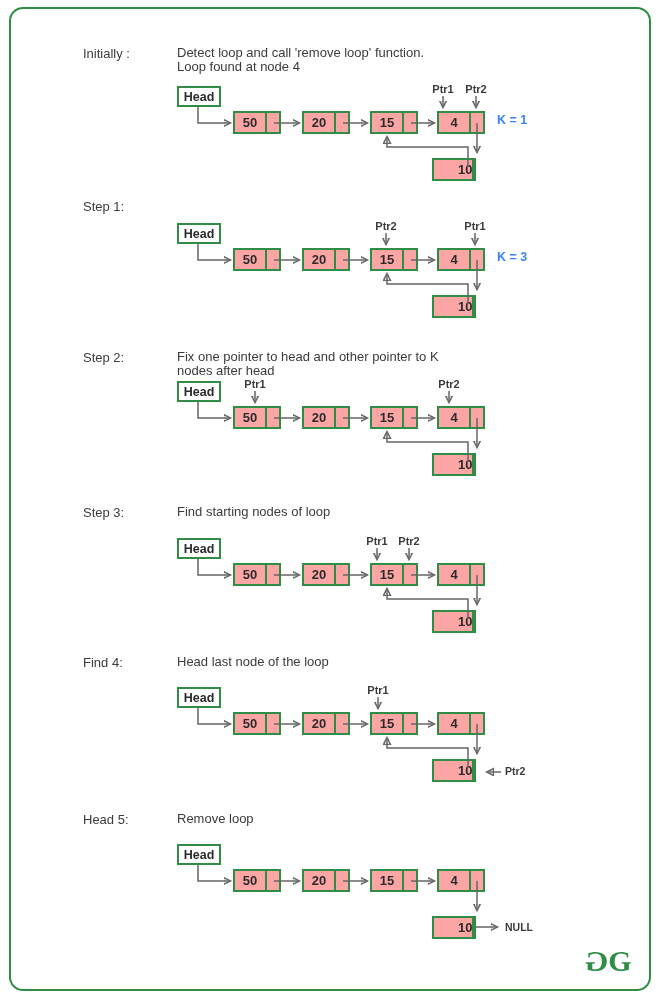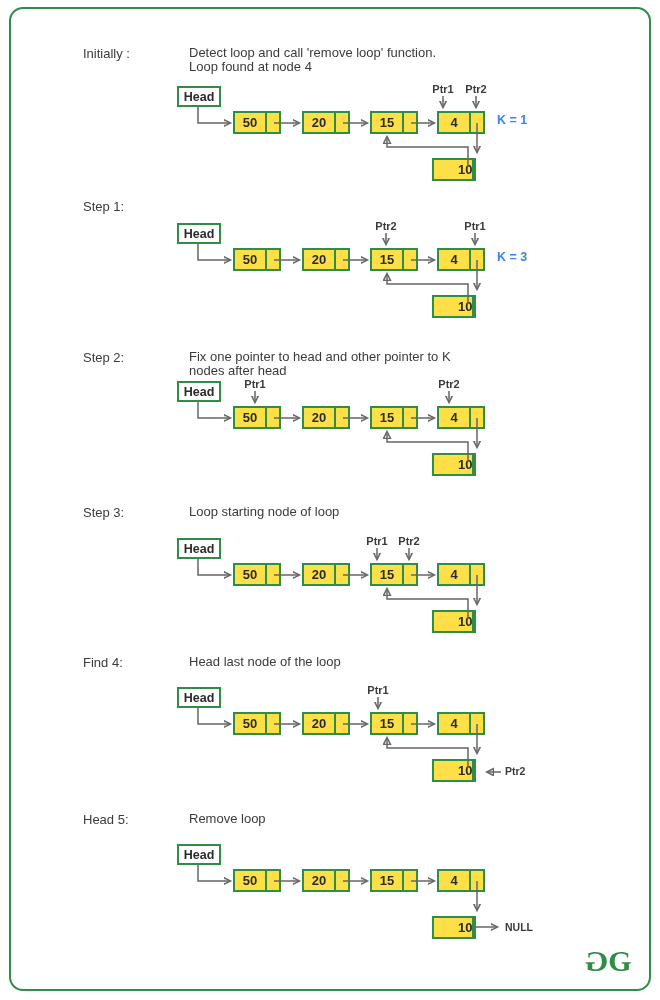--- a/index.html
+++ b/index.html
@@ -1,24 +1,24 @@
 <!DOCTYPE html>
 <html><head>
 <meta charset="utf-8">
 <style>
   html,body{margin:0;padding:0;background:#fff;}
   *{box-sizing:border-box;}
   .canvas{position:relative;width:660px;height:1000px;background:#fff;overflow:hidden;
           font-family:"Liberation Sans",sans-serif;color:#3b3b3b;}
   .frame{position:absolute;left:9px;top:7px;width:642px;height:984px;border:2px solid #2f8d46;border-radius:14px;}
   .section-label{position:absolute;left:83px;font-size:13px;font-weight:400;line-height:15px;color:#3b3b3b;}
-  .desc{position:absolute;left:177px;font-size:13px;line-height:14px;color:#3b3b3b;white-space:pre-line;width:300px;margin-left:12px;}
+  .desc{position:absolute;left:177px;font-size:13px;line-height:14px;color:#3b3b3b;white-space:pre-line;width:300px;}
   .head{position:absolute;left:177px;width:44px;height:21px;border:2px solid #2f8d46;background:#fff;
         display:flex;align-items:center;justify-content:center;font-size:12.5px;font-weight:600;color:#2b2b2b;}
-  .node{position:absolute;width:48px;height:23px;border:2px solid #2f8d46;background:#fde047;display:flex;}
+  .node{position:absolute;width:48px;height:23px;border:2px solid #2f8d46;background:#fca5a5;display:flex;}
   .node .v{width:32px;border-right:2px solid #2f8d46;display:flex;align-items:center;justify-content:center;
            font-size:13px;font-weight:700;color:#2b2b2b;}
   .node .p{flex:1;}
   .node10{width:44px;}
   .node10 .v{width:28px;margin-left:24px;}
   .ptr-label{position:absolute;transform:translateX(-50%);font-size:11px;font-weight:600;color:#3b3b3b;}
   .side-label{position:absolute;font-size:10.5px;font-weight:600;color:#3b3b3b;}
   .k-label{position:absolute;left:497px;font-size:12.5px;font-weight:700;color:#3b82f6;}
   .arrows{position:absolute;left:0;top:0;width:660px;height:1000px;pointer-events:none;}
   .arrows path{fill:none;stroke:#666;stroke-width:1.5;}
@@ -113,21 +113,21 @@
   <div class="node" style="left:437px;top:406px">
       <div class="v">4</div>
       <div class="p"></div>
     </div>
   <div class="node node10" style="left:432px;top:453px">
       <div class="v">10</div>
       <div class="p"></div>
     </div>
 
   <div class="section-label" style="top:505px">Step 3:</div>
-  <div class="desc" style="top:505px">Loop starting node of loop</div>
+  <div class="desc" style="top:505px">Find starting nodes of loop</div>
   <div class="ptr-label" style="left:377px;top:535px">Ptr1</div>
   <div class="ptr-label" style="left:409px;top:535px">Ptr2</div>
   <div class="head" style="top:538px">
       <span>Head</span>
     </div>
   <div class="node" style="left:233px;top:563px">
       <div class="v">50</div>
       <div class="p"></div>
     </div>
   <div class="node" style="left:302px;top:563px">

